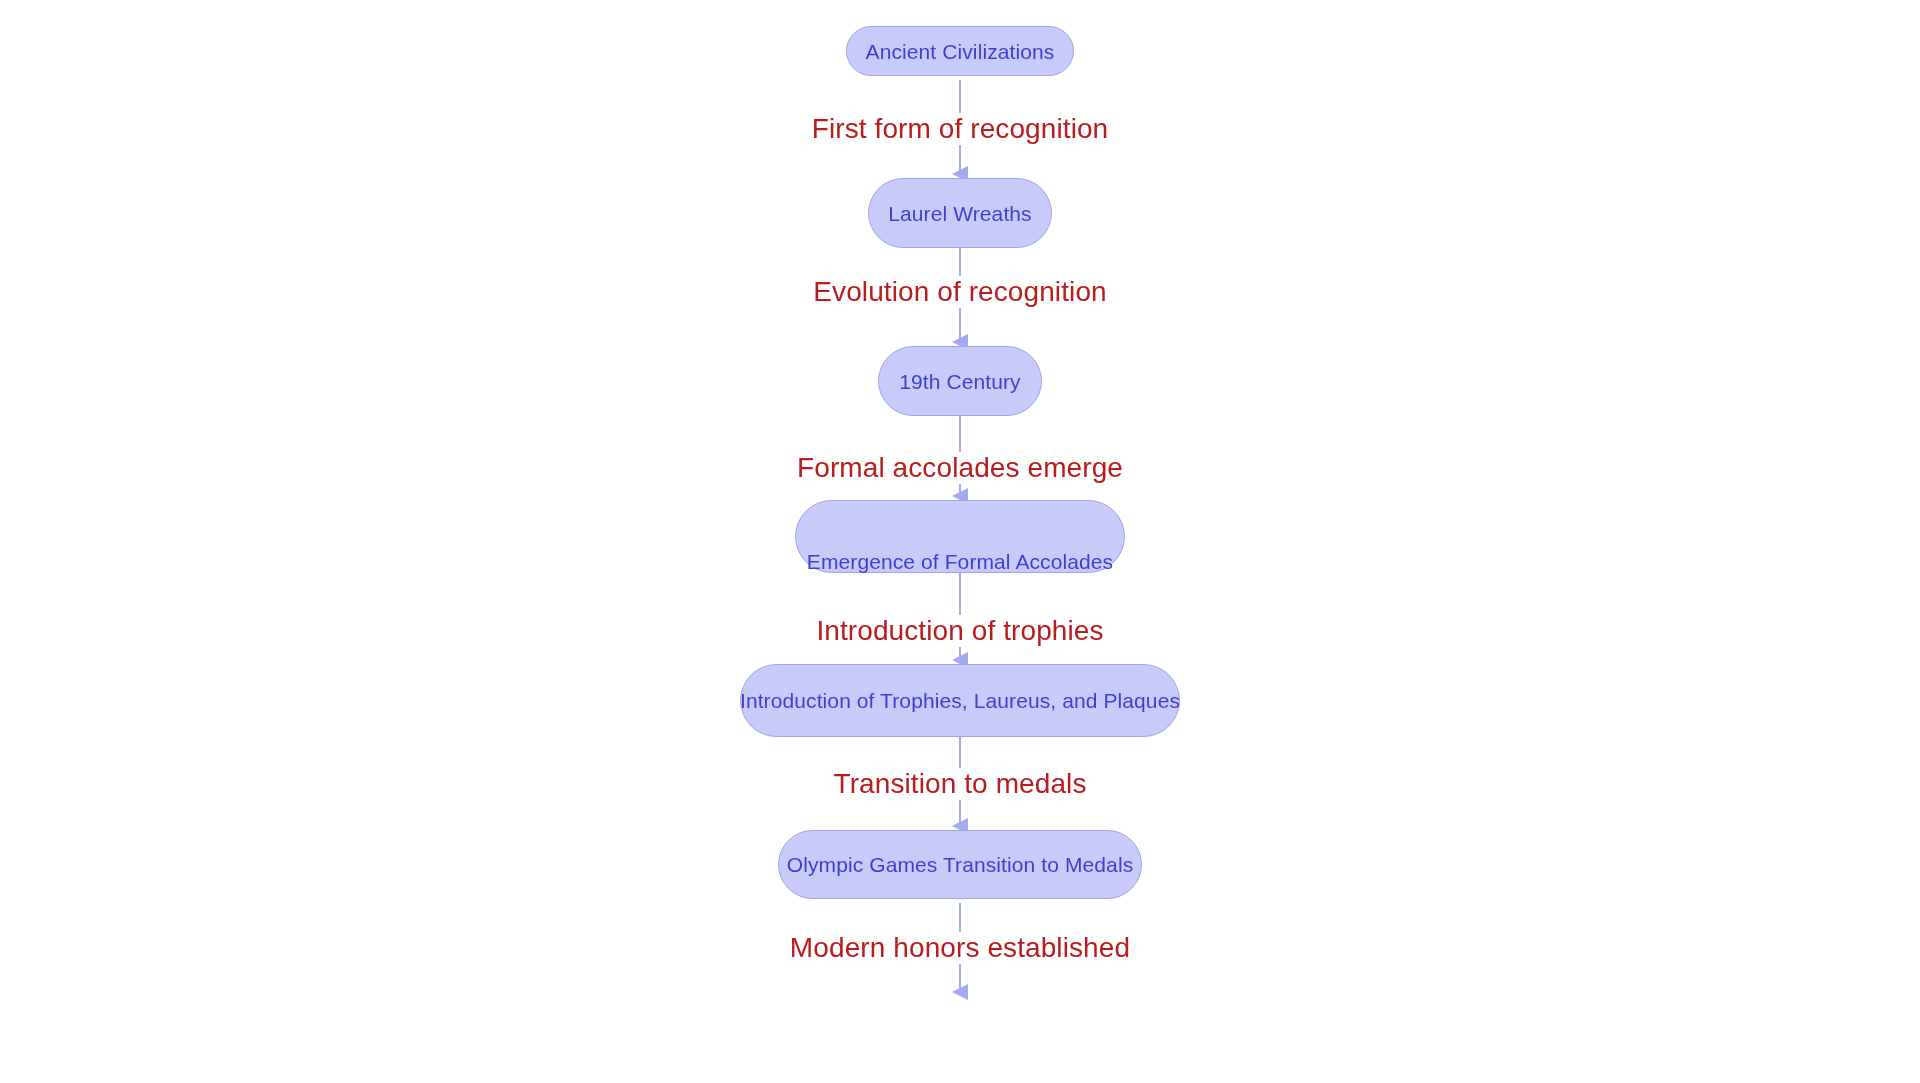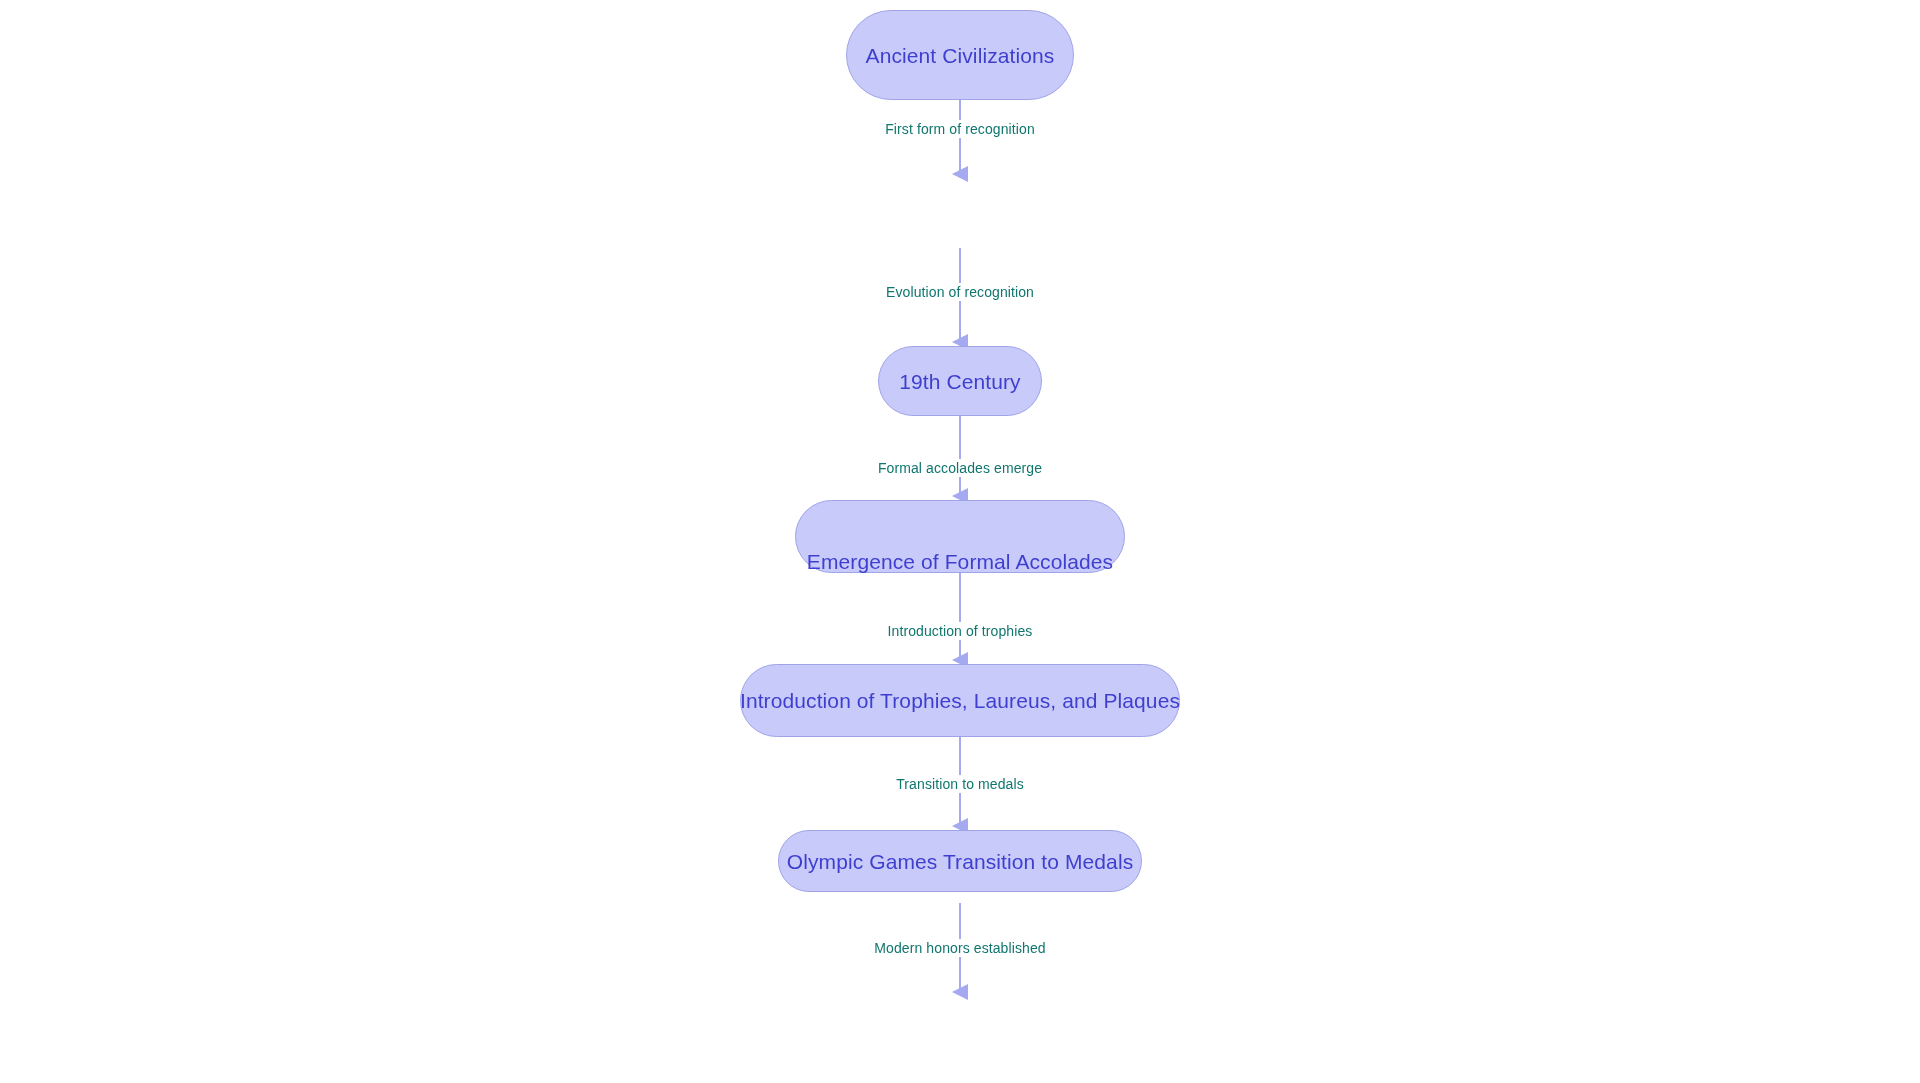--- a/index.html
+++ b/index.html
@@ -60,22 +60,22 @@
     line-height: 1;
     transform: translateX(-50%);
   }
 
   
   .edge-label {
     position: absolute;
     z-index: 3;
     transform: translate(-50%, -50%);
     background: #ffffff;
-    color: #0f766e;
-    font-size: 14px;
+    color: #b91c1c;
+    font-size: 28px;
     font-family: "Liberation Sans", sans-serif;
     letter-spacing: 0.1px;
     white-space: nowrap;
     line-height: 1;
     padding: 2px 4px;
   }
 </style>
 </head>
 <body>
 
@@ -91,33 +91,36 @@
         <line x1="960" y1="80" x2="960" y2="176" stroke="#a5a9f0" stroke-width="2" marker-end="url(#arrow-head)"></line>
         <line x1="960" y1="248" x2="960" y2="344" stroke="#a5a9f0" stroke-width="2" marker-end="url(#arrow-head)"></line>
         <line x1="960" y1="416" x2="960" y2="498" stroke="#a5a9f0" stroke-width="2" marker-end="url(#arrow-head)"></line>
         <line x1="960" y1="573" x2="960" y2="662" stroke="#a5a9f0" stroke-width="2" marker-end="url(#arrow-head)"></line>
         <line x1="960" y1="737" x2="960" y2="828" stroke="#a5a9f0" stroke-width="2" marker-end="url(#arrow-head)"></line>
         <line x1="960" y1="903" x2="960" y2="994" stroke="#a5a9f0" stroke-width="2" marker-end="url(#arrow-head)"></line>
       </g>
   </svg>
 
   <div id="node-layer">
-      <div class="node" style="left: 960px; top: 10px; width: 228px; height: 90px;">
+      <div class="node" style="left: 960px; top: 26px; width: 228px; height: 50px;">
         <span>Ancient Civilizations</span>
+      </div>
+      <div class="node" style="left: 960px; top: 178px; width: 184px; height: 70px;">
+        <span>Laurel Wreaths</span>
       </div>
       <div class="node" style="left: 960px; top: 346px; width: 164px; height: 70px;">
         <span>19th Century</span>
       </div>
       <div class="node" style="left: 960px; top: 500px; width: 330px; height: 73px; align-items: flex-end;">
         <span>Emergence of Formal Accolades</span>
       </div>
       <div class="node" style="left: 960px; top: 664px; width: 440px; height: 73px;">
         <span>Introduction of Trophies, Laureus, and Plaques</span>
       </div>
-      <div class="node" style="left: 960px; top: 830px; width: 364px; height: 62px; text-align: right;">
+      <div class="node" style="left: 960px; top: 830px; width: 364px; height: 69px; text-align: right;">
         <span>Olympic Games Transition to Medals</span>
       </div>
     </div>
   <div id="label-layer">
       <div class="edge-label" style="left: 960px; top: 129px;">First form of recognition</div>
       <div class="edge-label" style="left: 960px; top: 292px;">Evolution of recognition</div>
       <div class="edge-label" style="left: 960px; top: 456px; margin-top: 12px;">Formal accolades emerge</div>
       <div class="edge-label" style="left: 960px; top: 620px; margin-top: 11px;">Introduction of trophies</div>
       <div class="edge-label" style="left: 960px; top: 784px;">Transition to medals</div>
       <div class="edge-label" style="left: 960px; top: 948px;">Modern honors established</div>

